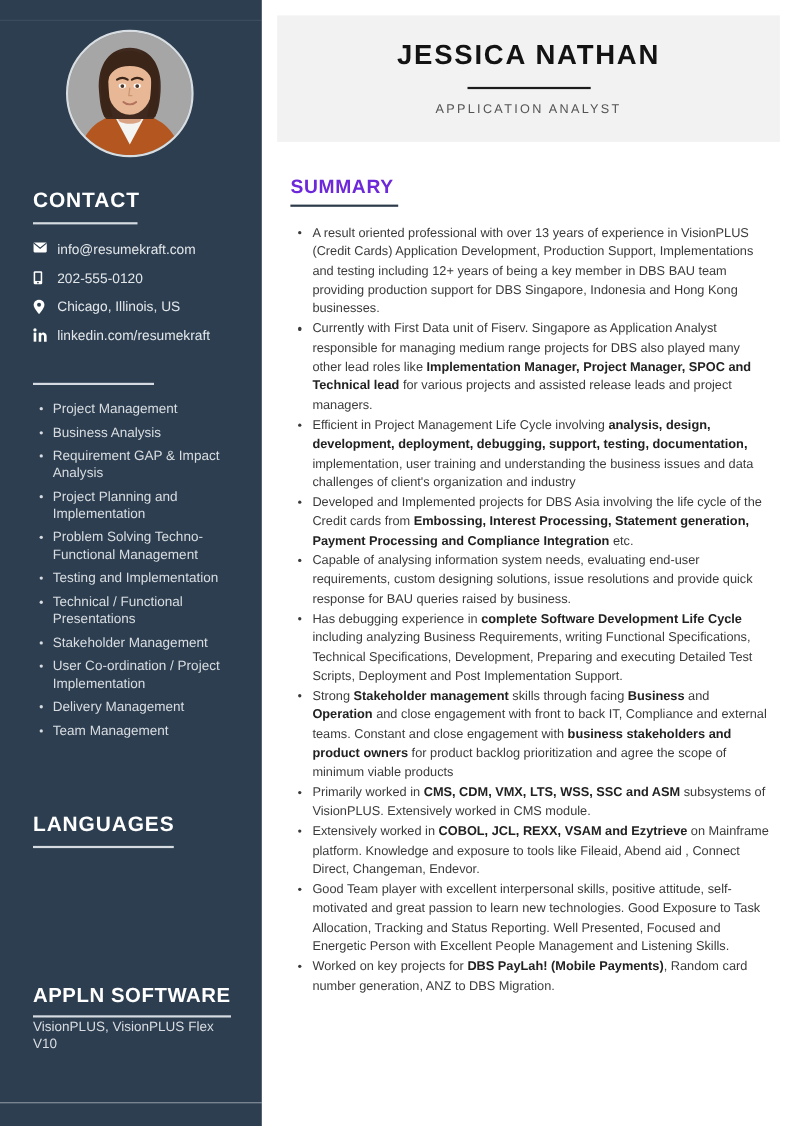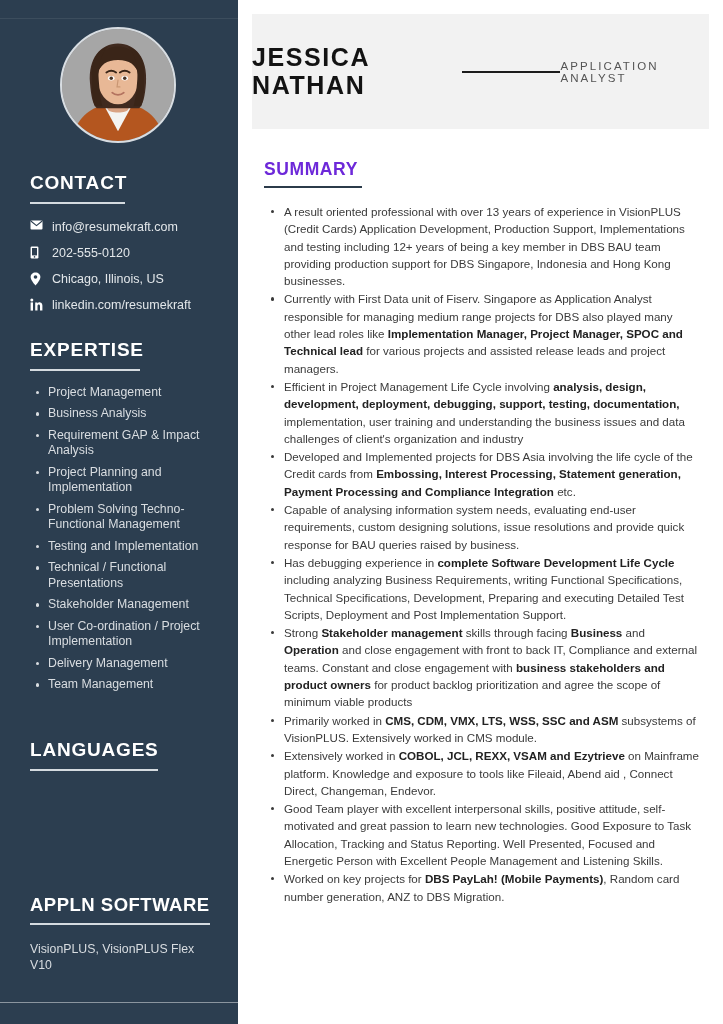--- a/index.html
+++ b/index.html
@@ -115,41 +115,40 @@
 
   
   .sb-plain { margin-top: 16px; }
   .sb-plain div {
     color: #d9dde1;
     font-size: 12.3px;
     line-height: 15px;
     margin-bottom: 7px;
   }
   .sb-para {
-    margin-top: 16px;
     color: #d9dde1;
     font-size: 12.3px;
     line-height: 16px;
   }
 
   
   .main {
     position: absolute;
     left: 238px; top: 0;
     width: 485px; height: 1024px;
     background: #ffffff;
   }
   .name-box {
     position: absolute;
     left: 14px; top: 14px;
     width: 457px;
     height: 115px;
     background: #f2f2f2;
     display: flex;
-    flex-direction: row;
+    flex-direction: column;
     align-items: center;
     justify-content: center;
   }
   .name-title {
     font-size: 25px;
     font-weight: bold;
     letter-spacing: 1.6px;
     color: #131313;
     line-height: 1.1;
   }
@@ -301,21 +300,20 @@
                 <path d="M5.2 4.4 L7.5 4.4 L7.5 5.6 C8.1 4.6 9.2 4.2 10.2 4.4 C11.6 4.7 12.4 5.8 12.4 7.5 L12.4 12.6 L10 12.6 L10 8 C10 7 9.5 6.4 8.7 6.4 C7.9 6.4 7.5 7 7.5 8 L7.5 12.6 L5.2 12.6 Z" fill="#fff"></path>
               </svg>
           </span>
           <span class="contact-txt">linkedin.com/resumekraft</span>
         </div>
 
       </div>
     </section>
 
     <section class="sb-section" style="top:340px;">
-      <div class="sb-heading">EXPERTISE</div>
       <div class="sb-rule w110"></div>
       <ul class="sb-ul">
         <li>Project Management</li>
         <li>Business Analysis</li>
         <li>Requirement GAP &amp; Impact Analysis</li>
         <li>Project Planning and Implementation</li>
         <li>Problem Solving Techno-Functional Management</li>
         <li>Testing and Implementation</li>
         <li>Technical / Functional Presentations</li>
         <li>Stakeholder Management</li>

